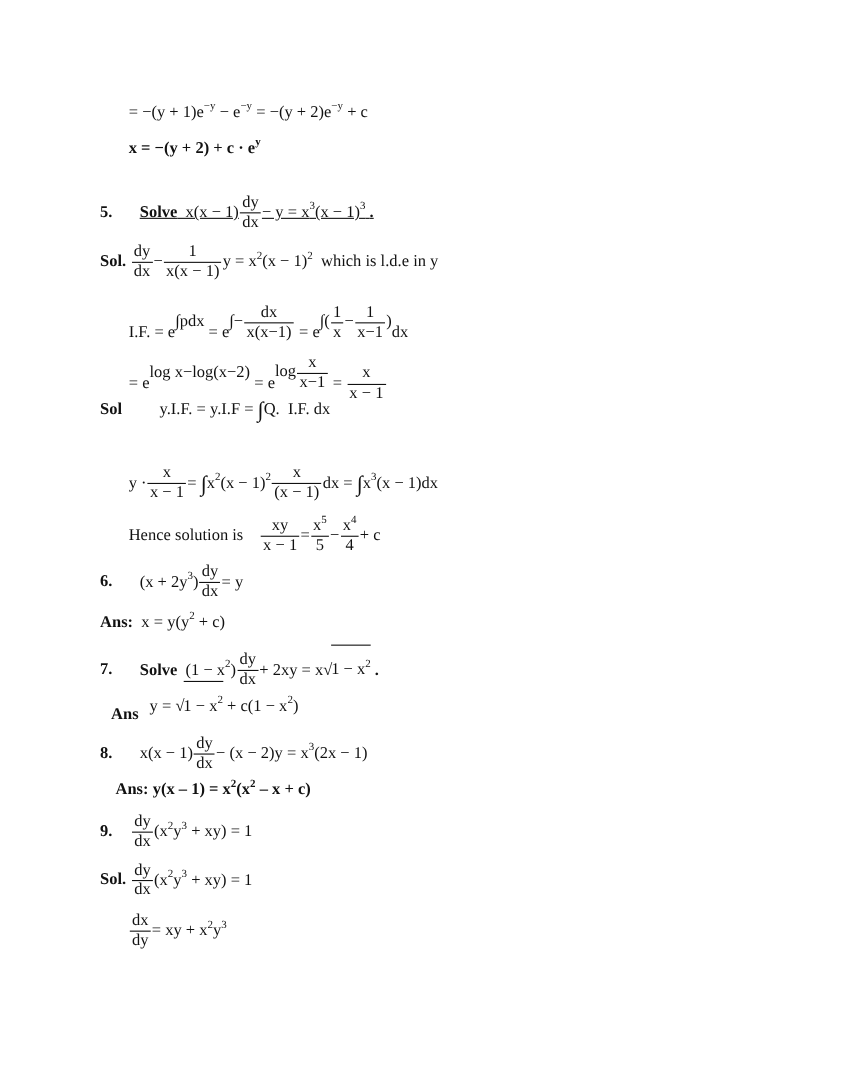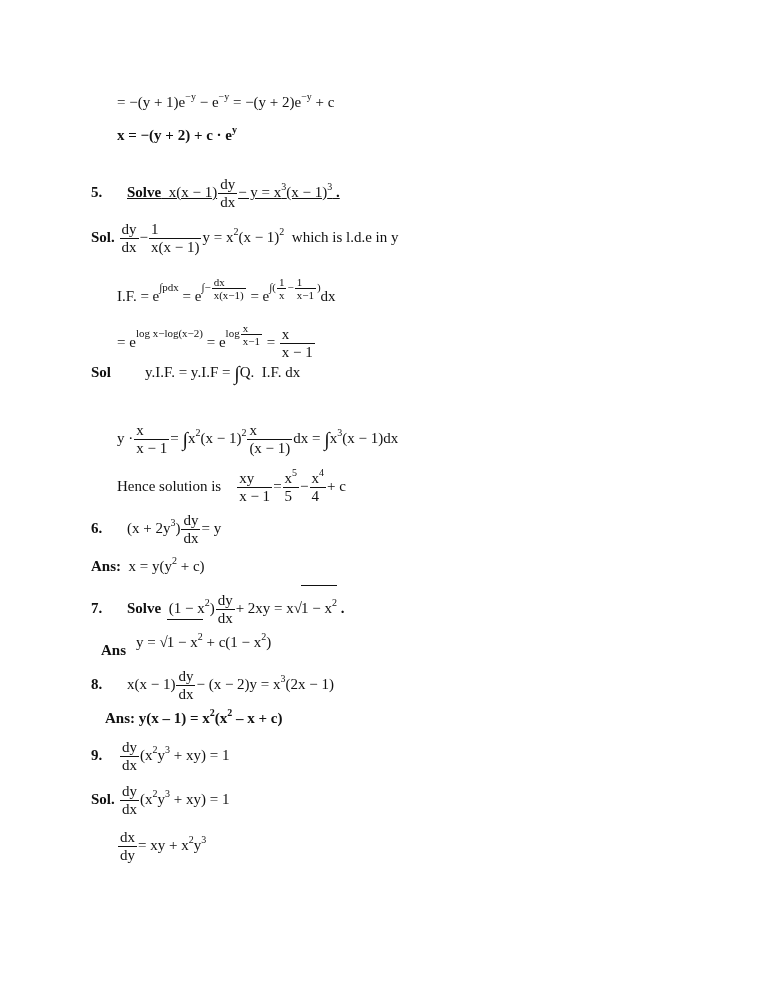--- a/index.html
+++ b/index.html
@@ -1,26 +1,26 @@
 <!DOCTYPE html>
 <html><head>
 <meta charset="utf-8">
 <style>
   html, body { margin: 0; padding: 0; background: #ffffff; }
   body { width: 765px; height: 990px; position: relative; overflow: hidden;
          font-family: "Liberation Serif", "DejaVu Serif", serif; color: #111; font-size: 15px; }
   .ln { position: absolute; white-space: nowrap; line-height: 1; }
   .b { font-weight: bold; }
-  .frac { display: inline-block; vertical-align: middle; margin: 0 1px; }
+  .frac { display: inline-block; vertical-align: middle; text-align: center; margin: 0 1px; }
   .frac > span { display: block; padding: 0 2px; line-height: 1.15; }
   .frac > span.num { border-bottom: 1px solid #111; }
   .sm { font-size: 10px; }
   .sm .frac > span { line-height: 1.1; }
   sup { font-size: 10px; vertical-align: 7px; line-height: 0; }
-  .bigsup { font-size: 11px; vertical-align: 10px; line-height: 0; }
+  .bigsup { font-size: 15px; vertical-align: 10px; line-height: 0; }
   .integral { font-size: 20px; vertical-align: -3px; }
   .sqrt { border-top: 1px solid #111; padding-top: 14px; margin-left: -1px; }
   .lbl { display: inline-block; width: 36px; }
 </style>
 </head>
 <body>
 
 <div class="ln" style="left:117px; top:95px;">
   = −(y + 1)e<sup>−y</sup> − e<sup>−y</sup> = −(y + 2)e<sup>−y</sup> + c
 </div>

